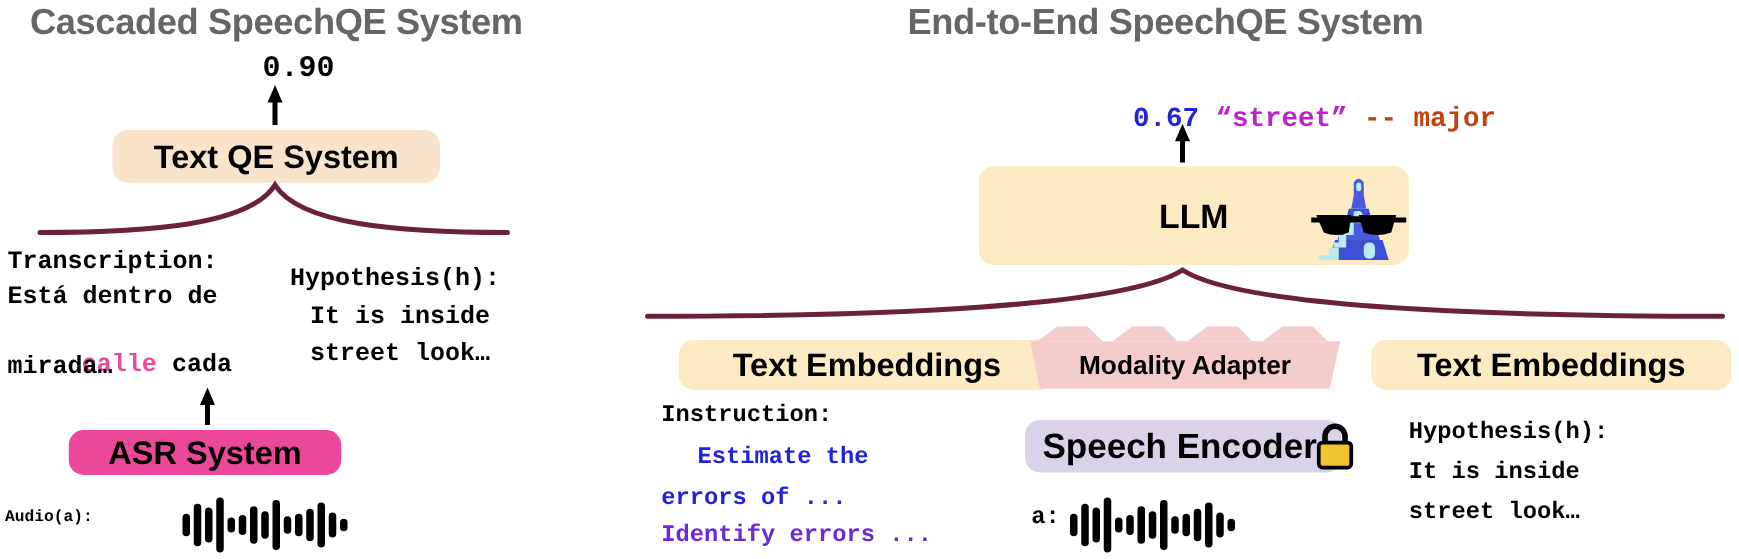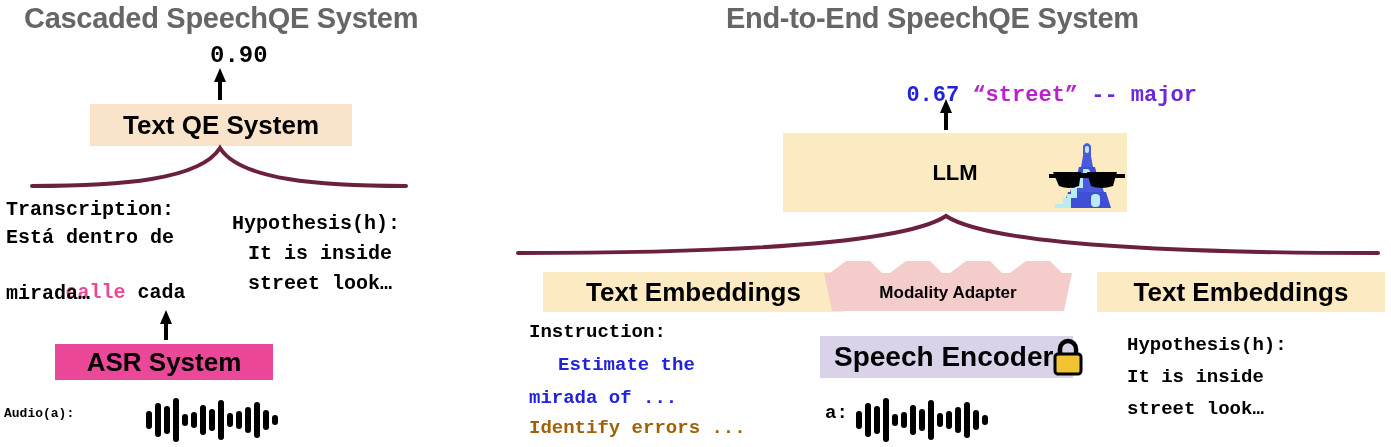--- a/index.html
+++ b/index.html
@@ -32,21 +32,21 @@
     font-weight: bold;
     font-size: 20px;
     line-height: 27px;
     white-space: pre;
     color: #000;
   }
   .mono.sm { font-size: 19px; line-height: 26px; }
 
   
   .box {
-    border-radius: 0;
+    border-radius: 12px;
     display: flex;
     align-items: center;
     justify-content: center;
     font-family: "Liberation Sans", sans-serif;
     font-weight: bold;
     color: #000;
     white-space: nowrap;
   }
   .box-peach  { background: #fae3cb; }
   .box-blue   { background: #ec4899; }
@@ -122,30 +122,30 @@
     <i style="height: 18px;"></i>
     <i style="height: 26px;"></i>
     <i style="height: 36px;"></i>
     <i style="height: 20px;"></i>
     <i style="height: 10px;"></i>
   </div>
 
 <div class="abs panel-title" style="left:726px; top:2px;">End-to-End SpeechQE System</div>
 
 <div class="abs score-line" style="left:880px; top:58px;">
-  <span style="color:#2222dd;">0.67</span><span> </span><span style="color:#bb22cc;">“street”</span><span> </span><span style="color:#6d28d9;">-- major</span>
+  <span style="color:#2222dd;">0.67</span><span> </span><span style="color:#bb22cc;">“street”</span><span> </span><span style="color:#c2410c;">-- major</span>
 </div>
 
 <svg class="overlay" width="1391" height="447" style="pointer-events:none;">
   <line x1="946" y1="130" x2="946" y2="108" stroke="#000" stroke-width="4"></line>
   <polygon points="946,99 940,113 952,113" fill="#000"></polygon>
 </svg>
 
 <div class="abs box box-yellow" style="left:783px; top:133px; width:344px; height:79px; flex-direction:column; justify-content:center; gap:0;">
-  <div style="font-size:22px; line-height:30px;">LLM</div>
+  <div style="font-size:27px; line-height:30px;">LLM</div>
 </div>
 
 <svg class="abs" style="left:1047px; top:136px;" width="80" height="76" viewBox="0 0 80 76">
 
   <polygon points="16,72 64,72 59,56 21,56" fill="#3d4fd4"></polygon>
   <polygon points="23,56 57,56 53,43 27,43" fill="#4a5ae0"></polygon>
   <polygon points="29,43 51,43 48,31 32,31" fill="#3d4fd4"></polygon>
   <polygon points="34,31 46,31 44,20 36,20" fill="#4a5ae0"></polygon>
 
   <polygon points="8,72 24,72 24,62 16,62 16,68 8,68" fill="#b9ecf0"></polygon>
@@ -168,32 +168,32 @@
 <svg class="overlay" width="1391" height="447" style="pointer-events:none;">
   <path d="M 518 253 C 700 253 900 246 946 216 C 992 246 1192 253 1378 253" fill="none" stroke="#6b2040" stroke-width="4" stroke-linecap="round"></path>
 </svg>
 
 <div class="abs box box-yellow" style="left:543px; top:272px; width:301px; height:40px; font-size:26px;">
   <span>Text Embeddings</span>
 </div>
 
 <div class="abs mono sm" style="left:529px; top:319px;">Instruction:</div>
 <div class="abs mono sm" style="left:558px; top:352px; color:#2222dd;">Estimate the</div>
-<div class="abs mono sm" style="left:529px; top:385px; color:#2222dd;">mirada of ...</div>
-<div class="abs mono sm" style="left:529px; top:415px; color:#a16207;">Identify errors ...</div>
+<div class="abs mono sm" style="left:529px; top:385px; color:#2222dd;">errors of ...</div>
+<div class="abs mono sm" style="left:529px; top:415px; color:#6d28d9;">Identify errors ...</div>
 
 <svg class="abs" style="left:824px; top:261px;" width="248" height="52" viewBox="0 0 248 52">
   <polygon points="6,12 22,0 46,0 58,12" fill="#f4cccc"></polygon>
   <polygon points="66,12 82,0 106,0 118,12" fill="#f4cccc"></polygon>
   <polygon points="126,12 142,0 166,0 178,12" fill="#f4cccc"></polygon>
   <polygon points="186,12 202,0 226,0 238,12" fill="#f4cccc"></polygon>
   <path d="M0,12 L248,12 L240,50 L8,50 Z" fill="#f4cccc"></path>
 </svg>
 <div class="abs" style="left:824px; top:273px; width:248px; height:40px; display:flex; align-items:center; justify-content:center;">
-  <span style="font-family:'Liberation Sans',sans-serif; font-weight:bold; font-size:17px; white-space:nowrap;">Modality Adapter</span>
+  <span style="font-family:'Liberation Sans',sans-serif; font-weight:bold; font-size:21px; white-space:nowrap;">Modality Adapter</span>
 </div>
 
 <div class="abs box box-yellow" style="left:1097px; top:272px; width:288px; height:40px; font-size:26px;">
   <span>Text Embeddings</span>
 </div>
 
 <div class="abs box box-purple" style="left:820px; top:336px; width:253px; height:42px; justify-content:flex-start; padding-left:14px; font-size:28px;">
   <span>Speech Encoder</span>
 </div>
 <svg class="abs" style="left:1051px; top:337px;" width="34" height="40" viewBox="0 0 34 40">

